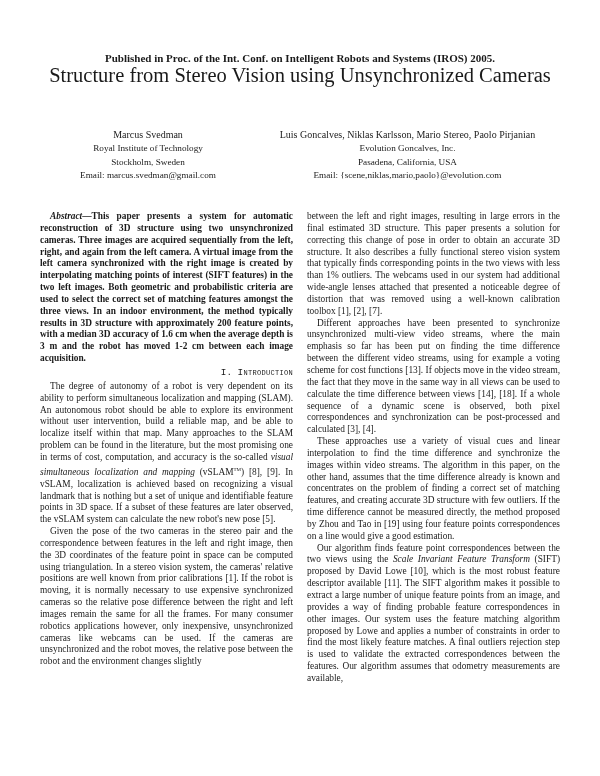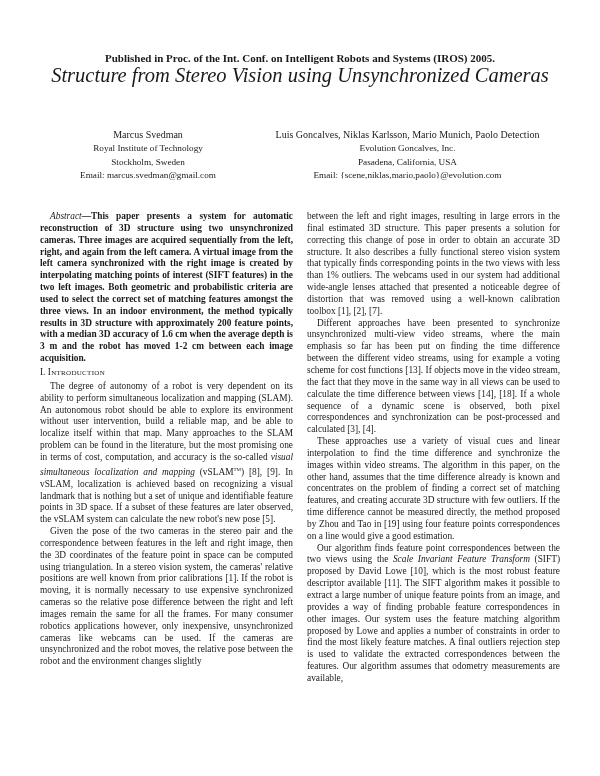--- a/index.html
+++ b/index.html
@@ -1,31 +1,31 @@
 <!DOCTYPE html>
 <html><head>
 <meta charset="utf-8">
 <style>
   html, body { margin: 0; padding: 0; background: #ffffff; }
   body { width: 600px; height: 776px; position: relative; overflow: hidden; color: #1a1a1a; font-family: "Liberation Serif", "DejaVu Serif", serif; }
   .pub { position: absolute; top: 52px; left: 0; width: 600px; text-align: center; font-size: 11px; font-weight: bold; }
-  .title { position: absolute; top: 64px; left: 0; width: 600px; text-align: center; font-size: 20.5px; line-height: 23.5px; font-style: italic; }
+  .title { position: absolute; top: 64px; left: 0; width: 600px; text-align: center; font-size: 20.5px; line-height: 23.5px; }
   .authors { position: absolute; top: 128px; left: 0; width: 600px; height: 60px; padding-left: 32px; }
   .author-block { position: absolute; text-align: center; font-size: 10px; line-height: 13.8px; }
   .author-block .name { font-style: normal; }
   .author-block .aff { font-size: 9.2px; }
   .a1 { left: 58px; width: 180px; }
   .a2 { left: 255px; width: 305px; }
   .col { position: absolute; top: 211px; width: 253px; font-size: 9.35px; line-height: 11.85px; text-align: justify; }
   .colL { left: 40px; }
   .colR { left: 307px; }
   .col p { margin: 0; text-indent: 10px; }
   .abstract { font-weight: bold; }
-  .abstract .lbl { font-style: italic; font-weight: normal; }
-  .section { text-align: left; margin: 2px 0 2px 0; font-size: 9.3px; }
+  .abstract .lbl { font-style: italic; font-weight: bold; }
+  .section { text-align: right; margin: 2px 0 2px 0; font-size: 9.3px; font-family: Liberation Mono, monospace; }
   .section .sc { font-variant: small-caps; letter-spacing: 0.3px; }
   em { font-style: italic; }
   sup { font-size: 5px; }
 </style>
 </head>
 <body>
 
 <div class="pub">Published in Proc. of the Int. Conf. on Intelligent Robots and Systems (IROS) 2005.</div>
 
 <div class="title">
@@ -33,21 +33,21 @@
 </div>
 
 <div class="authors">
   <div class="author-block a1">
     <div class="name">Marcus Svedman</div>
     <div class="aff">Royal Institute of Technology</div>
     <div class="aff">Stockholm, Sweden</div>
     <div class="aff">Email: marcus.svedman@gmail.com</div>
   </div>
   <div class="author-block a2">
-    <div class="name">Luis Goncalves, Niklas Karlsson, Mario Munich, Paolo Detection</div>
+    <div class="name">Luis Goncalves, Niklas Karlsson, Mario Stereo, Paolo Pirjanian</div>
     <div class="aff">Evolution Goncalves, Inc.</div>
     <div class="aff">Pasadena, California, USA</div>
     <div class="aff">Email: {scene,niklas,mario,paolo}@evolution.com</div>
   </div>
 </div>
 
 <div class="col colL">
   <p class="abstract"><span class="lbl">Abstract</span><span>—This paper presents a system for automatic reconstruction of 3D structure using two unsynchronized cameras. Three images are acquired sequentially from the left, right, and again from the left camera. A virtual image from the left camera synchronized with the right image is created by interpolating matching points of interest (SIFT features) in the two left images. Both geometric and probabilistic criteria are used to select the correct set of matching features amongst the three views. In an indoor environment, the method typically results in 3D structure with approximately 200 feature points, with a median 3D accuracy of 1.6 cm when the average depth is 3 m and the robot has moved 1-2 cm between each image acquisition.</span></p>
   <div class="section"><span>I.</span> <span class="sc">Introduction</span></div>
   <p><span>The degree of autonomy of a robot is very dependent on its ability to perform simultaneous localization and mapping (SLAM). An autonomous robot should be able to explore its environment without user intervention, build a reliable map, and be able to localize itself within that map. Many approaches to the SLAM problem can be found in the literature, but the most promising one in terms of cost, computation, and accuracy is the so-called </span><em>visual simultaneous localization and mapping</em><span> (vSLAM</span><sup>TM</sup><span>) [8], [9]. In vSLAM, localization is achieved based on recognizing a visual landmark that is nothing but a set of unique and identifiable feature points in 3D space. If a subset of these features are later observed, the vSLAM system can calculate the new robot's new pose [5].</span></p>

